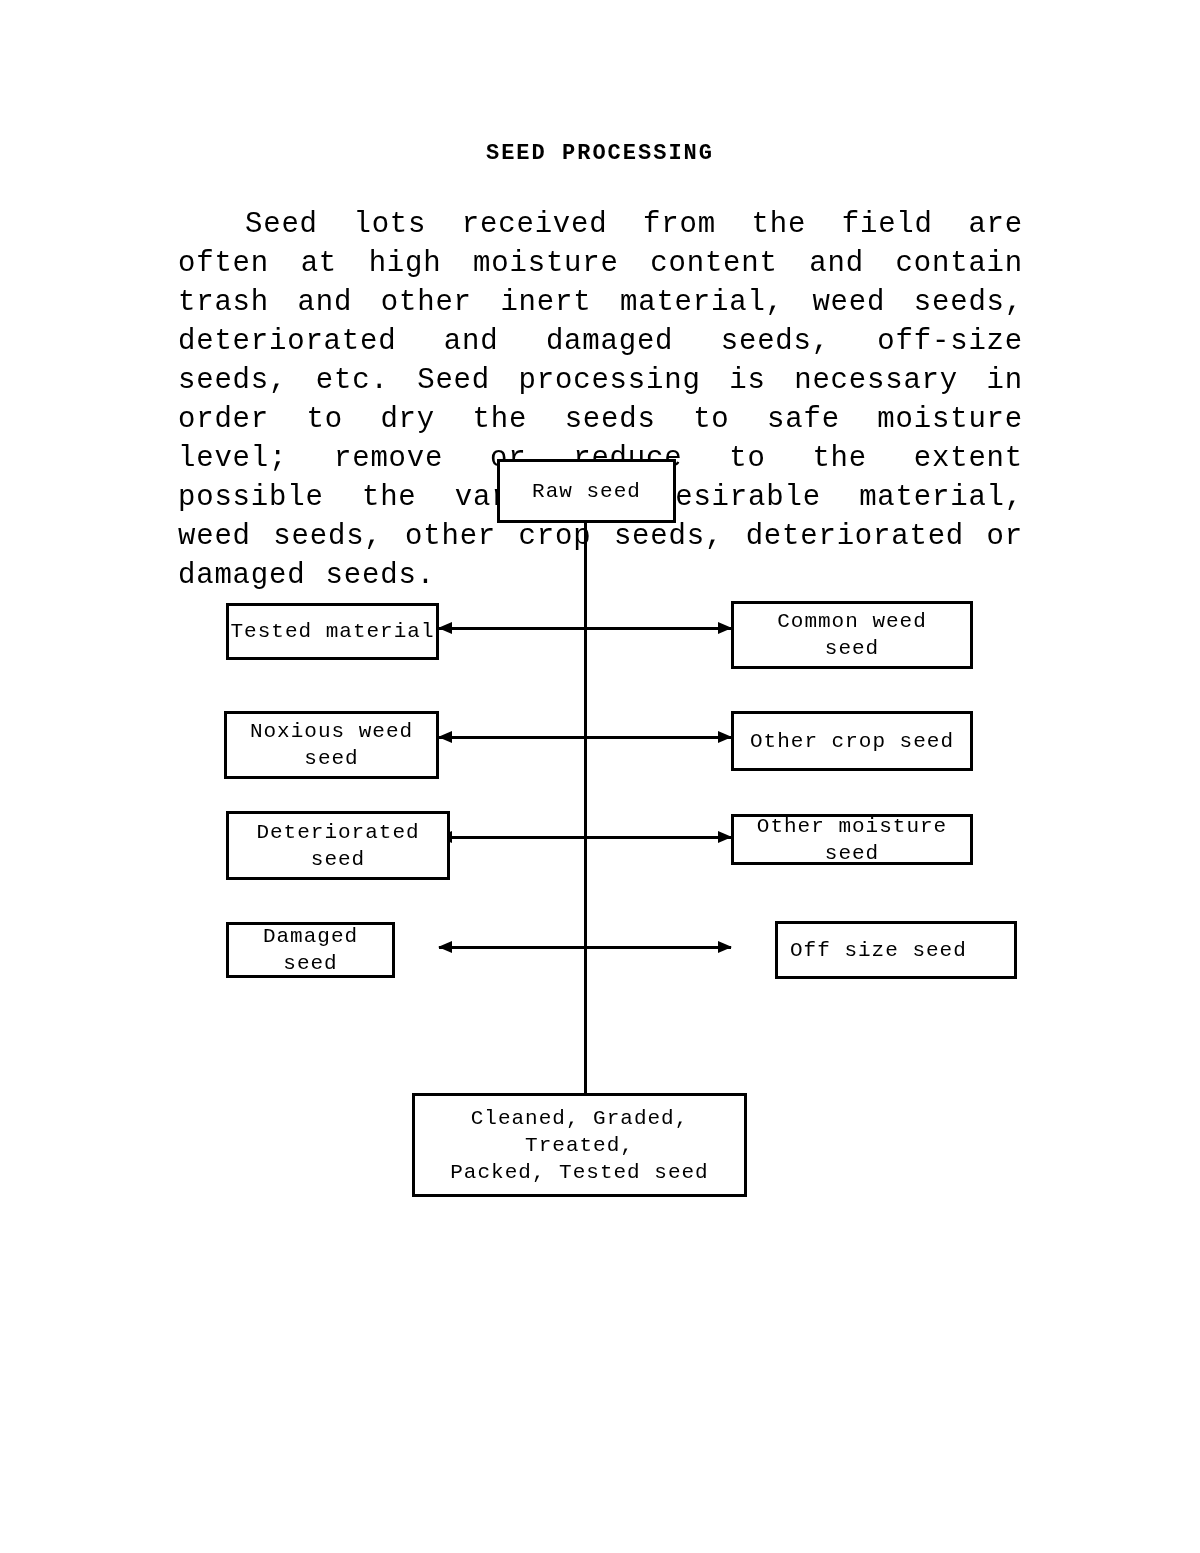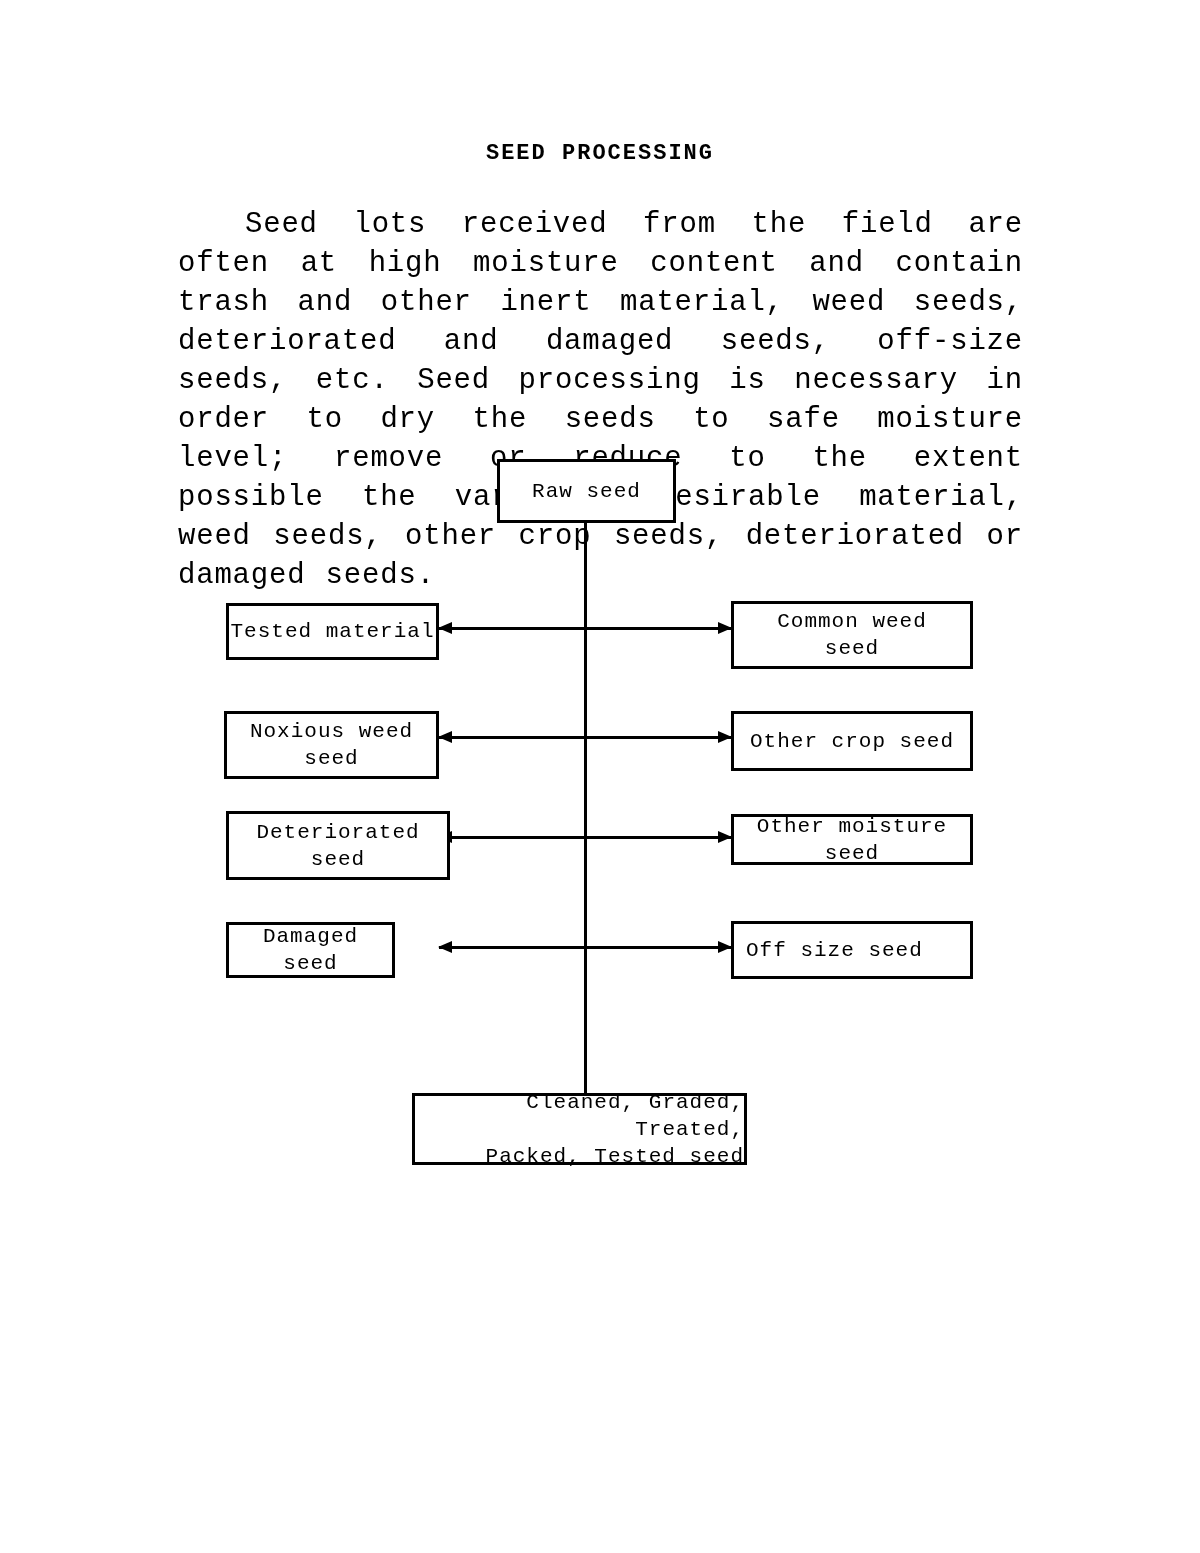--- a/index.html
+++ b/index.html
@@ -47,20 +47,21 @@
     text-align: center;
     font-size: 21px;
     letter-spacing: 1px;
     line-height: 27px;
   }
   .box .bl { display: block; }
   .box.align-left {
     justify-content: flex-start;
     text-align: left;
     padding-left: 12px;
+    margin-left: 44px;
   }
   .vline {
     position: absolute;
     left: 584px;
     top: 522px;
     width: 3px;
     height: 571px;
     background: #000000;
   }
   .harrow {
@@ -147,21 +148,21 @@
     </div>
 
     <div class="box" style="left:731px; top:814px; width:242px; height:51px;">
       <span class="bl">Other moisture seed</span>
     </div>
 
     <div class="box align-left" style="left:731px; top:921px; width:242px; height:58px;">
       <span class="bl">Off size seed</span>
     </div>
 
-    <div class="box" style="left:412px; top:1093px; width:335px; height:72px;text-align:right;">
+    <div class="box" style="left:412px; top:1093px; width:335px; height:104px;">
       <div>
         <span class="bl">Cleaned, Graded, Treated,</span>
         <span class="bl">Packed, Tested seed</span>
       </div>
     </div>
 
   </div>
 </div>
 
 </body></html>

